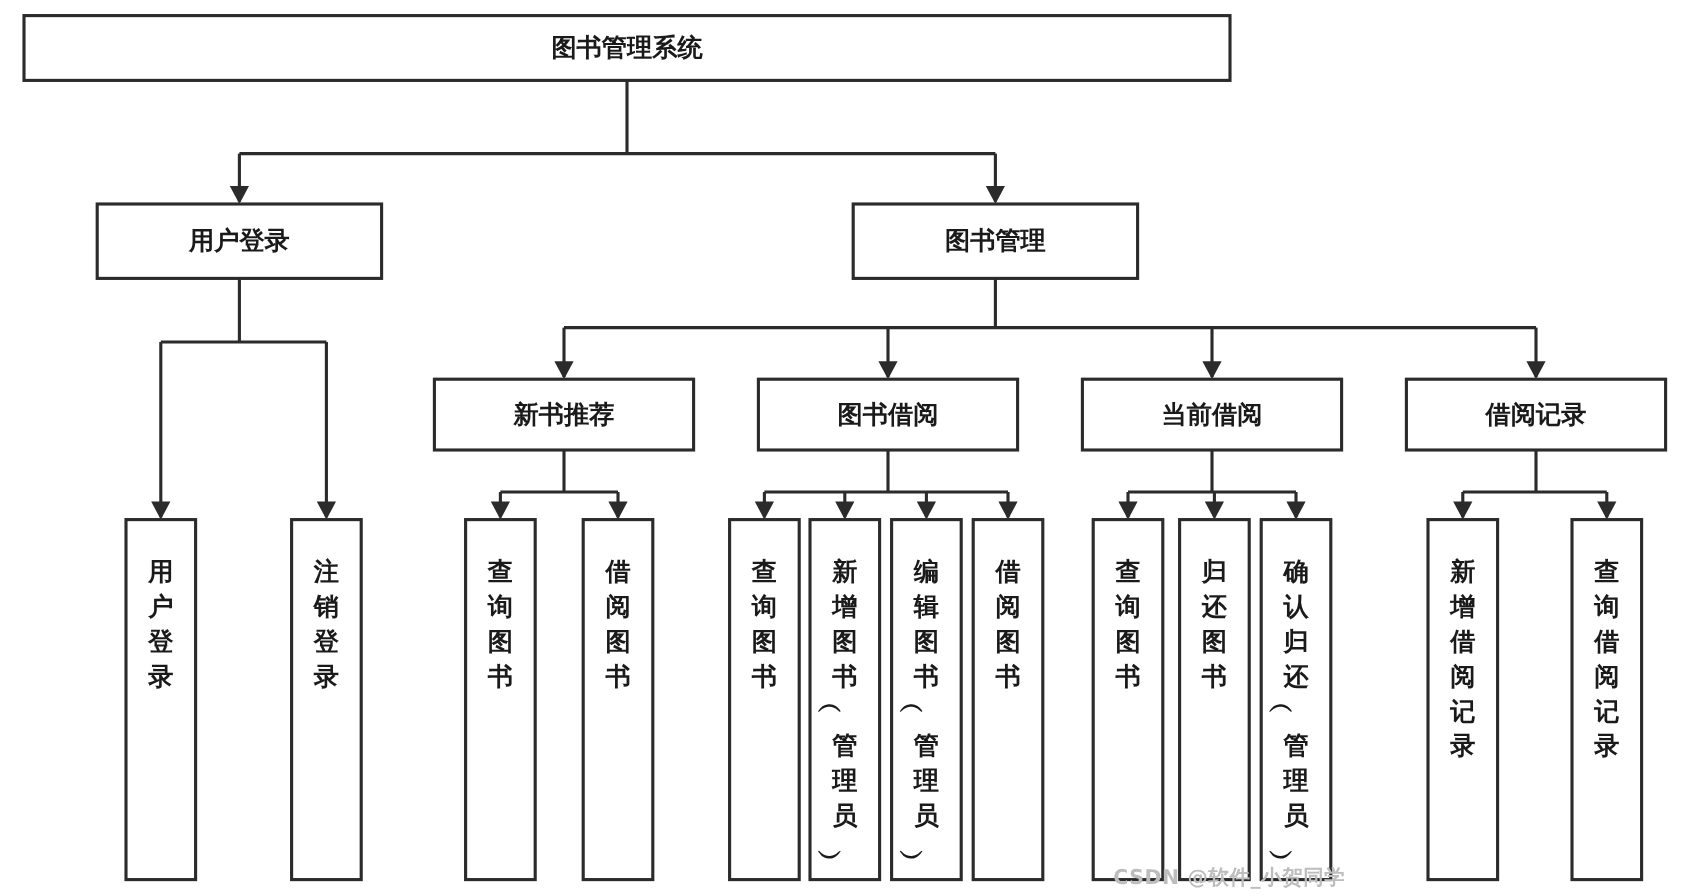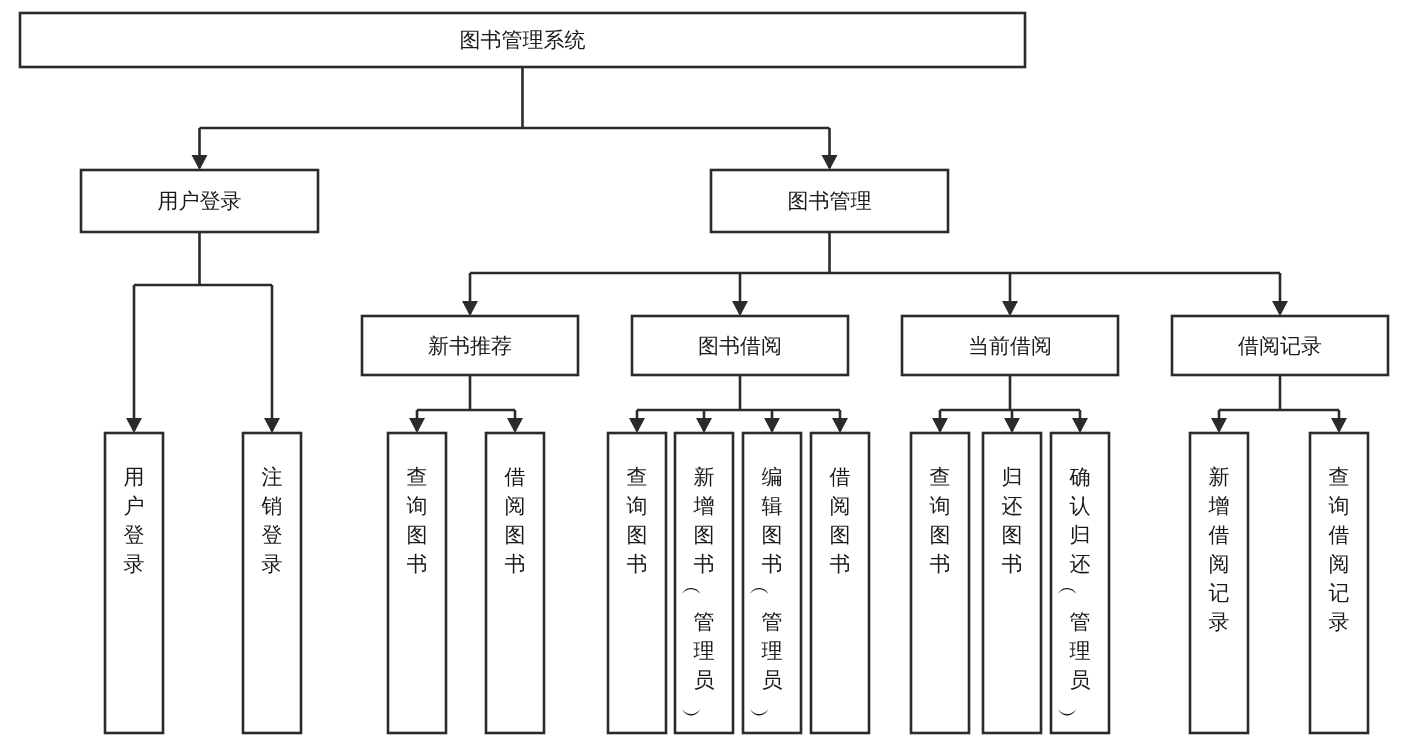--- a/index.html
+++ b/index.html
@@ -10,20 +10,21 @@
   body {
     width: 1405px;
     height: 747px;
     font-family: "DejaVu Sans", "Liberation Sans", sans-serif;
     overflow: hidden;
   }
   #diagram-root {
     position: relative;
     width: 1133px;
     height: 747px;
+    font-weight: bold;
   }
   svg.flow {
     position: absolute;
     left: 0;
     top: 0;
     width: 1405px;
     height: 747px;
     display: block;
   }
   .node-rect {
@@ -159,13 +160,14 @@
         <rect x="983" y="433" width="58" height="300" class="node-rect"></rect>
         <text x="1012" class="node-label-vert"><tspan x="1012" y="483.62">归</tspan><tspan x="1012" y="512.62">还</tspan><tspan x="1012" y="541.62">图</tspan><tspan x="1012" y="570.62">书</tspan></text>
         <rect x="1051" y="433" width="58" height="300" class="node-rect"></rect>
         <text x="1080" class="node-label-vert"><tspan x="1080" y="483.62">确</tspan><tspan x="1080" y="512.62">认</tspan><tspan x="1080" y="541.62">归</tspan><tspan x="1080" y="570.62">还</tspan><tspan x="1080" y="599.62" style="writing-mode:vertical-rl;">（</tspan><tspan x="1080" y="628.62">管</tspan><tspan x="1080" y="657.62">理</tspan><tspan x="1080" y="686.62">员</tspan><tspan x="1080" y="715.62" style="writing-mode:vertical-rl;">）</tspan></text>
         <rect x="1190" y="433" width="58" height="300" class="node-rect"></rect>
         <text x="1219" class="node-label-vert"><tspan x="1219" y="483.62">新</tspan><tspan x="1219" y="512.62">增</tspan><tspan x="1219" y="541.62">借</tspan><tspan x="1219" y="570.62">阅</tspan><tspan x="1219" y="599.62">记</tspan><tspan x="1219" y="628.62">录</tspan></text>
         <rect x="1310" y="433" width="58" height="300" class="node-rect"></rect>
         <text x="1339" class="node-label-vert"><tspan x="1339" y="483.62">查</tspan><tspan x="1339" y="512.62">询</tspan><tspan x="1339" y="541.62">借</tspan><tspan x="1339" y="570.62">阅</tspan><tspan x="1339" y="599.62">记</tspan><tspan x="1339" y="628.62">录</tspan></text>
       </g>
   </svg>
+  <div class="watermark">CSDN @软件_小贺同学</div>
 </div>
 
 </body></html>

